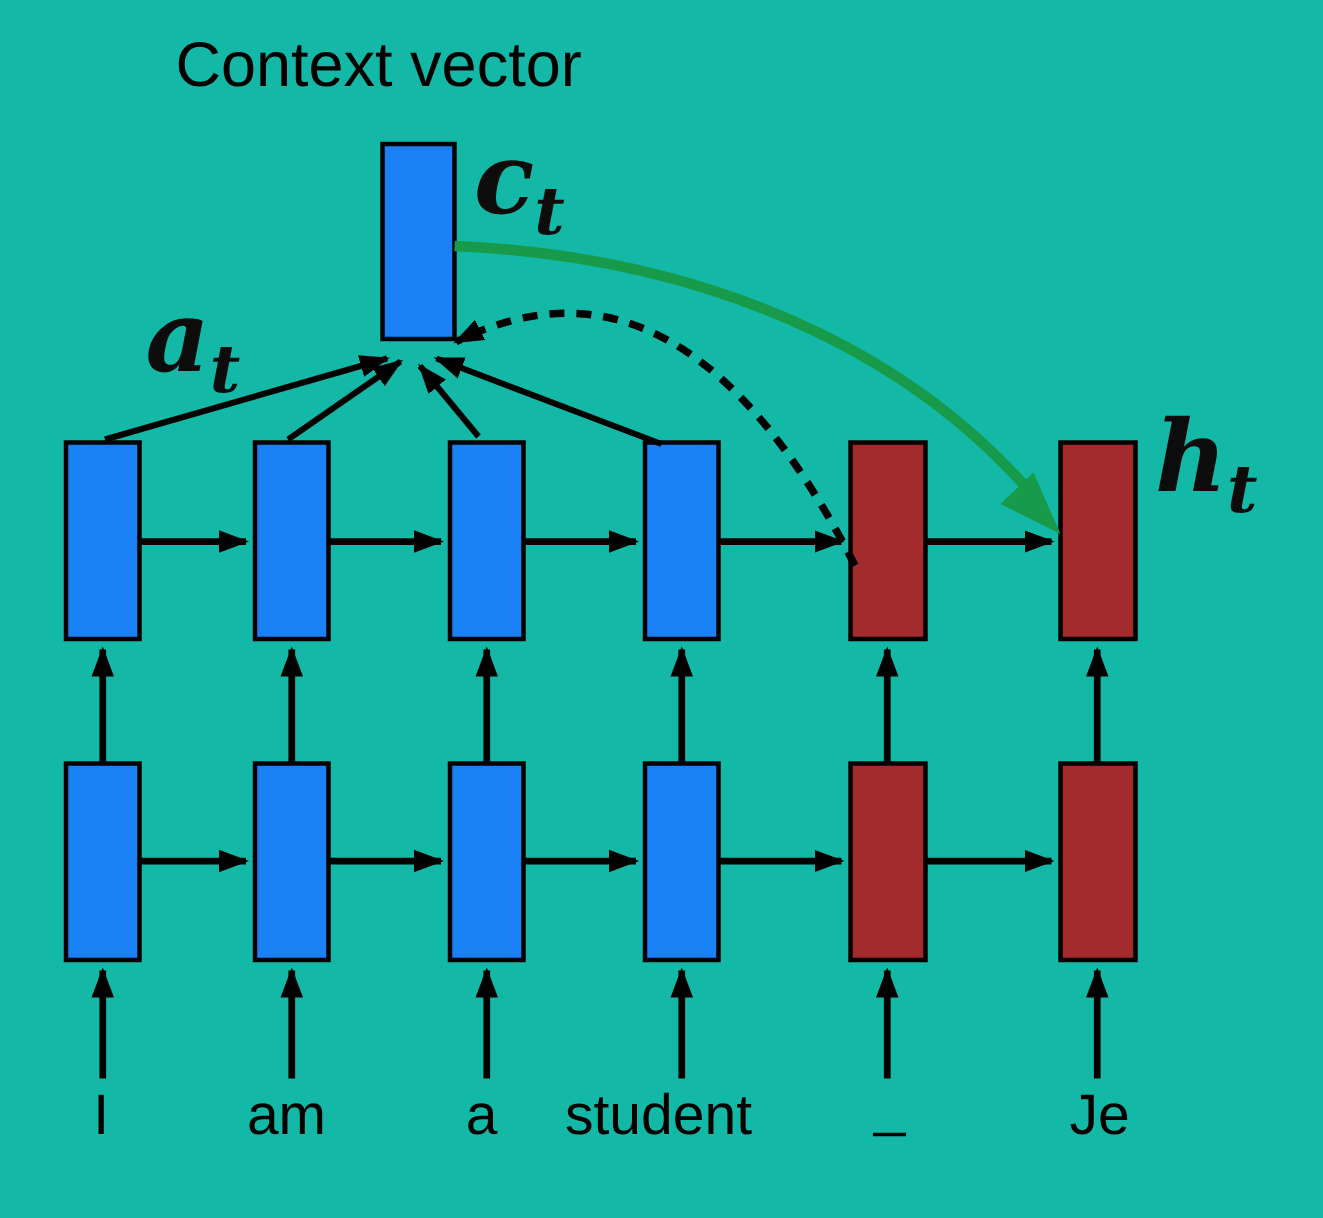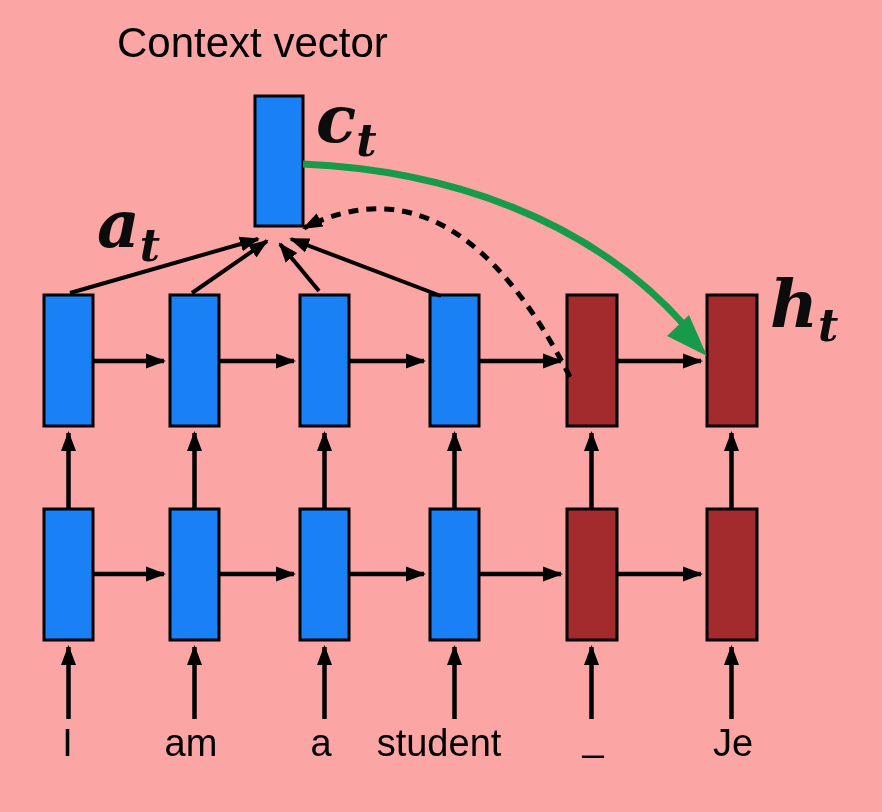--- a/index.html
+++ b/index.html
@@ -1,16 +1,16 @@
 <!DOCTYPE html>
 <html><head>
 <meta charset="utf-8">
 <style>
   html,body{margin:0;padding:0;background:#fff;}
-  .canvas{position:relative;width:882px;height:812px;background:#fca5a5;overflow:hidden;
+  .canvas{position:relative;width:882px;height:812px;background:#14b8a6;overflow:hidden;
           font-family:"Liberation Sans",sans-serif;}
   svg{position:absolute;left:0;top:0;}
   .cellrect{stroke:#000;stroke-width:3;}
   .k{stroke:#000;stroke-width:4.5;fill:none;}
   .fan{stroke:#000;stroke-width:4;fill:none;}
   .dash{stroke:#000;stroke-width:5;fill:none;stroke-dasharray:10 8;}
   .green{stroke-width:7;fill:none;}
   .title-text{font:400 42px "Liberation Sans",sans-serif;fill:#000;}
   .tok{font:400 38px "Liberation Sans",sans-serif;fill:#000;text-anchor:middle;}
   .math{font-family:"DejaVu Serif",serif;font-style:italic;font-weight:bold;

